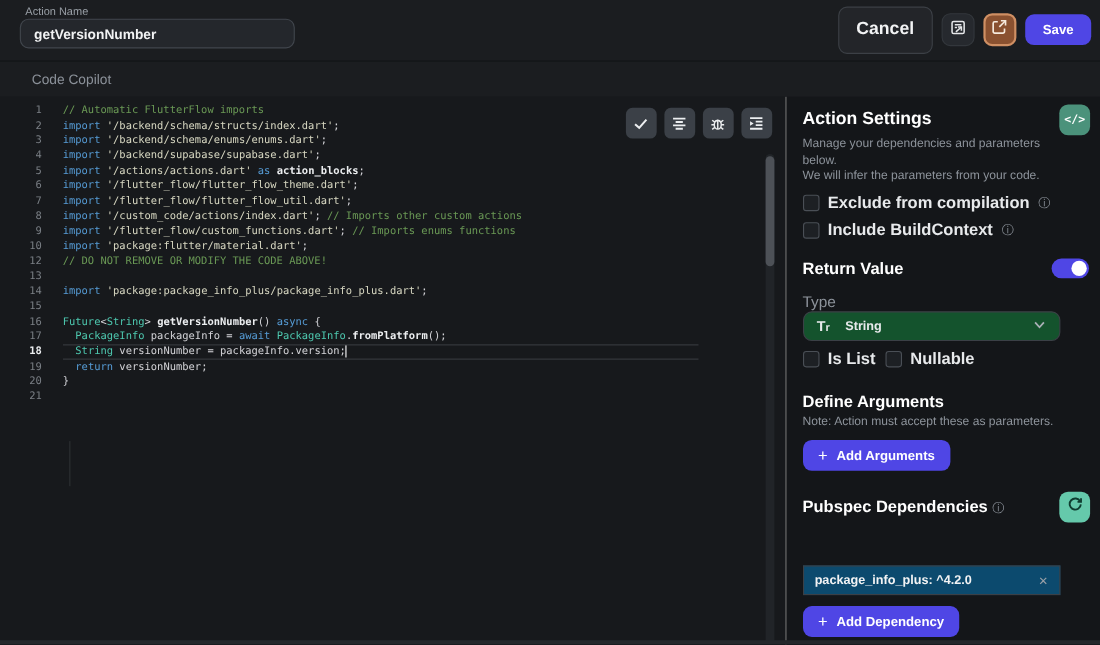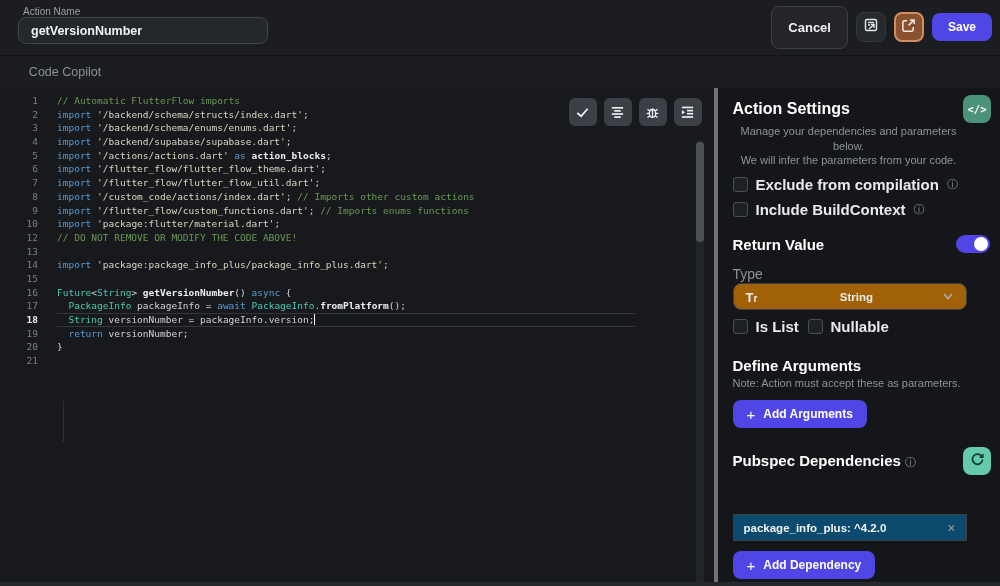--- a/index.html
+++ b/index.html
@@ -4,21 +4,21 @@
 <style>
   * { margin:0; padding:0; box-sizing:border-box; }
   html,body { width:1000px; height:586px; background:#17191c; font-family:"Liberation Sans", sans-serif; overflow:hidden; }
   .app { position:relative; width:1000px; height:586px; background:#17191c; }
 
   
   .topbar { position:absolute; top:0; left:0; width:1000px; height:56px; background:#1b1d20; border-bottom:1px solid #101214; }
   .action-name-label { position:absolute; top:6px; left:23px; font-size:10px; color:#9aa0a7; }
   .action-name-input { position:absolute; top:17px; left:18px; width:250px; height:27px; background:#24272c; border:1px solid #41464d; border-radius:8px; color:#f2f3f4; font-size:12.5px; font-weight:bold; padding:0 12px; outline:none; font-family:"Liberation Sans", sans-serif; }
   .topbar-right { position:absolute; top:11px; right:8px; height:32px; display:flex; align-items:center; gap:8px; }
-  .btn-cancel { height:43px; padding:0 16px; background:#232529; border:1px solid #3c4046; border-radius:8px; color:#f2f3f4; font-size:13px; font-weight:bold; display:flex; align-items:center; cursor:pointer; }
+  .btn-cancel { height:43px; padding:0 16px; background:#232529; border:1px solid #3c4046; border-radius:8px; color:#f2f3f4; font-size:16px; font-weight:bold; display:flex; align-items:center; cursor:pointer; }
   .btn-icon-dark { width:30px; height:30px; background:#26292e; border:1px solid #33373c; border-radius:8px; display:flex; align-items:center; justify-content:center; cursor:pointer; }
   .btn-icon-orange { width:30px; height:30px; background:#8a5130; border:2px solid #cf8f63; border-radius:8px; display:flex; align-items:center; justify-content:center; cursor:pointer; }
   .btn-save { height:28px; padding:0 16px; background:#4f46e5; border-radius:8px; color:#ffffff; font-size:12px; font-weight:bold; display:flex; align-items:center; cursor:pointer; }
 
   
   .tabs { position:absolute; top:56px; left:0; width:1000px; height:32px; background:#1b1d20; display:flex; }
   .tab { height:32px; display:flex; align-items:center; justify-content:center; font-size:12.5px; cursor:pointer; position:relative; }
   .tab.active { color:#ffffff; font-weight:bold; width:123px; }
   .tab.active::after { content:""; position:absolute; left:0; bottom:0; width:100%; height:4px; background:#d78f63; border-radius:2px 2px 0 0; }
   .tab.inactive { color:#8b9199; width:110px; margin-left:10px; }
@@ -44,37 +44,37 @@
   .indent-guide { position:absolute; left:63px; top:313px; width:1px; height:41px; background:#2e3134; }
 
   .code-toolbar { position:absolute; top:10px; right:12px; display:flex; gap:7px; }
   .tool-btn { width:28px; height:28px; background:#3b4047; border-radius:6px; display:flex; align-items:center; justify-content:center; cursor:pointer; }
   .tool-btn svg { display:block; }
 
   .scrollbar { position:absolute; top:52px; right:10px; width:8px; height:446px; background:#212428; border-radius:4px; }
   .scroll-thumb { position:absolute; top:2px; left:0; width:8px; height:100px; background:#4d5157; border-radius:4px; }
 
   
-  .panel { position:relative; width:297px; height:498px; background:#141619; border-left:4px solid #737373;text-align:center; }
+  .panel { position:relative; width:297px; height:498px; background:#141619; border-left:1px solid #737373; }
   .panel-title { position:absolute; left:15px; font-size:16px; font-weight:bold; color:#ffffff; }
   .section-title { position:absolute; left:15px; font-size:14.5px; font-weight:bold; color:#ffffff; }
   .panel-desc { position:absolute; left:15px; top:36px; width:232px; font-size:11px; line-height:14.5px; color:#8d939b; }
   .btn-code-green { position:absolute; top:7px; right:9px; width:28px; height:28px; background:#4b927b; border-radius:8px; color:#ffffff; font-size:10.5px; font-weight:bold; display:flex; align-items:center; justify-content:center; cursor:pointer; font-family:"DejaVu Sans Mono", monospace; }
   .btn-refresh { position:absolute; top:359px; right:9px; width:28px; height:28px; background:#65c9ab; border-radius:8px; display:flex; align-items:center; justify-content:center; cursor:pointer; }
 
   .checkbox-row { position:absolute; left:15px; display:flex; align-items:center; gap:8px; cursor:pointer; }
   .checkbox-box { width:15px; height:15px; background:#1d2024; border:1.5px solid #4a4f56; border-radius:3px; flex:0 0 15px; }
   .checkbox-label { font-size:15px; font-weight:bold; color:#e8eaec; }
   .info-glyph { font-size:11px; color:#8d939b; font-weight:normal; }
 
   .toggle { position:absolute; top:147px; right:10px; width:34px; height:18px; background:#4f46e5; border-radius:9px; cursor:pointer; }
   .toggle-knob { position:absolute; top:2px; right:2px; width:14px; height:14px; background:#ffffff; border-radius:50%; }
 
   .field-label { position:absolute; left:15px; font-size:14px; color:#8d939b; }
-  .dropdown { position:absolute; left:15px; top:195px; width:234px; height:27px; background:#a16207; border:1px solid #3b4046; border-radius:8px; display:flex; align-items:center; padding:0 12px; cursor:pointer; }
+  .dropdown { position:absolute; left:15px; top:195px; width:234px; height:27px; background:#14532d; border:1px solid #3b4046; border-radius:8px; display:flex; align-items:center; padding:0 12px; cursor:pointer; }
   .type-glyph { color:#e8eaec; font-weight:bold; margin-right:14px; }
   .type-glyph .big { font-size:13px; }
   .type-glyph .small { font-size:10px; }
   .dropdown-value { font-size:11.5px; font-weight:bold; color:#e8eaec; flex:1; }
 
   .note-text { position:absolute; left:15px; top:289px; font-size:11px; color:#8d939b; }
   .btn-add { position:absolute; left:15px; height:28px; padding:0 14px; background:#4f46e5; border-radius:8px; color:#ffffff; font-size:12px; font-weight:bold; display:flex; align-items:center; gap:8px; cursor:pointer; }
   .plus-glyph { font-size:15px; font-weight:normal; }
 
   .warning-text { position:absolute; left:15px; top:388px; width:215px; font-size:11px; line-height:13.5px; color:#dd9434; font-weight:bold; }

